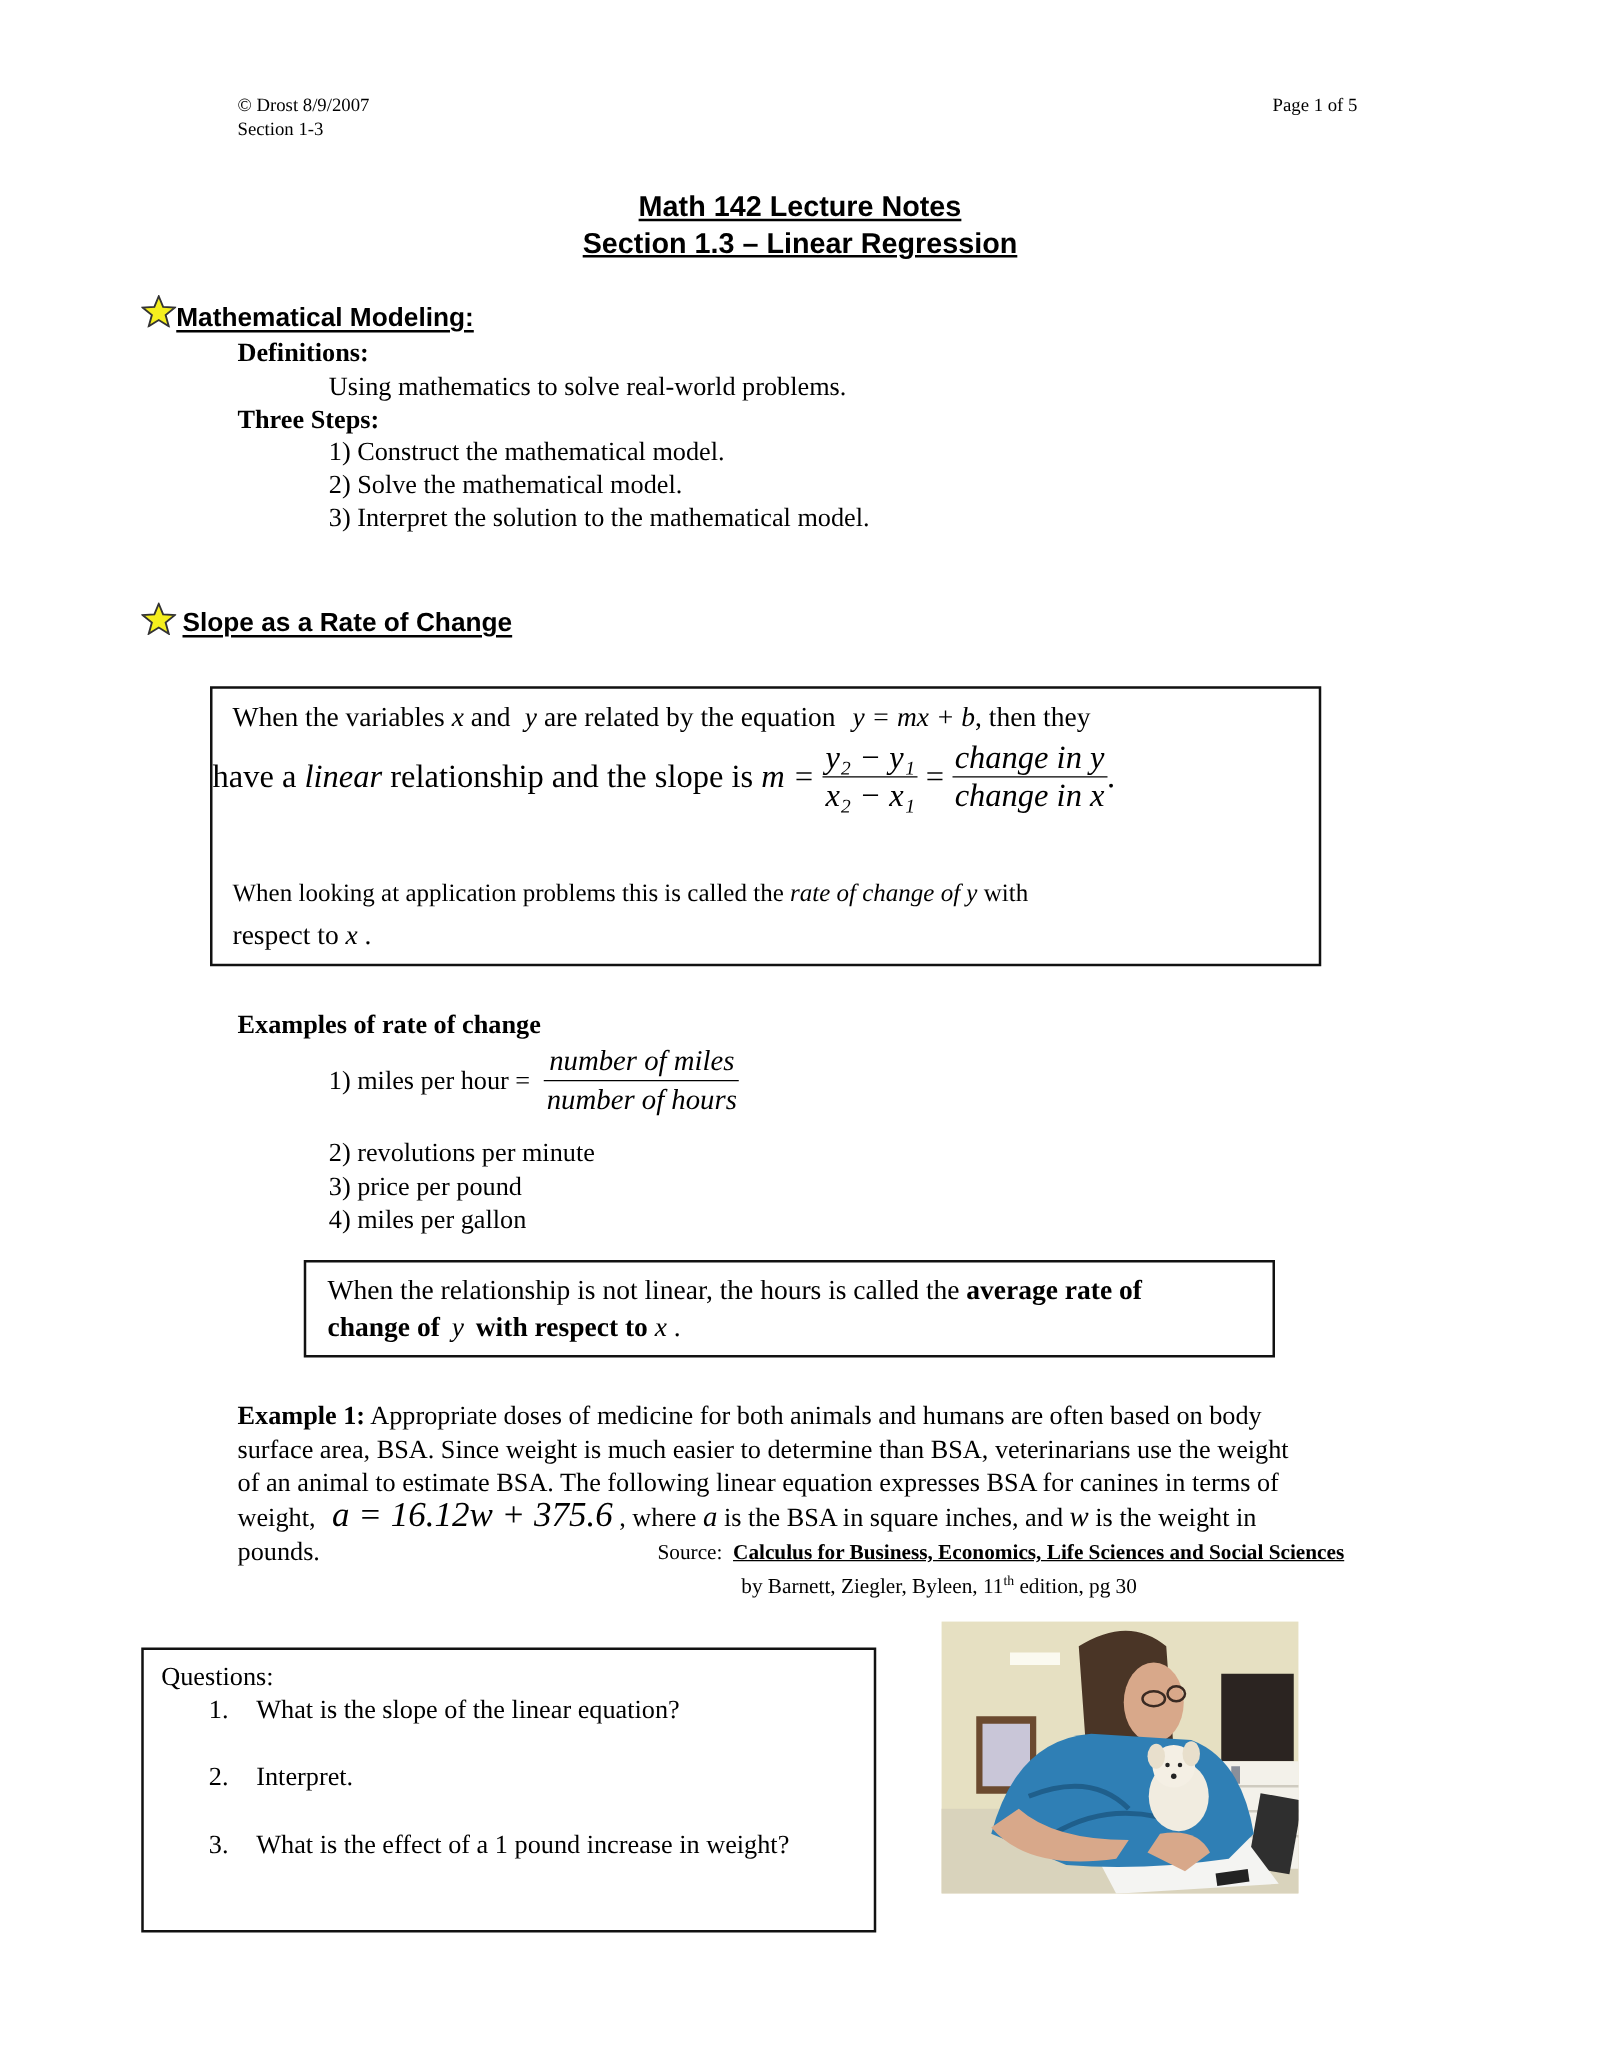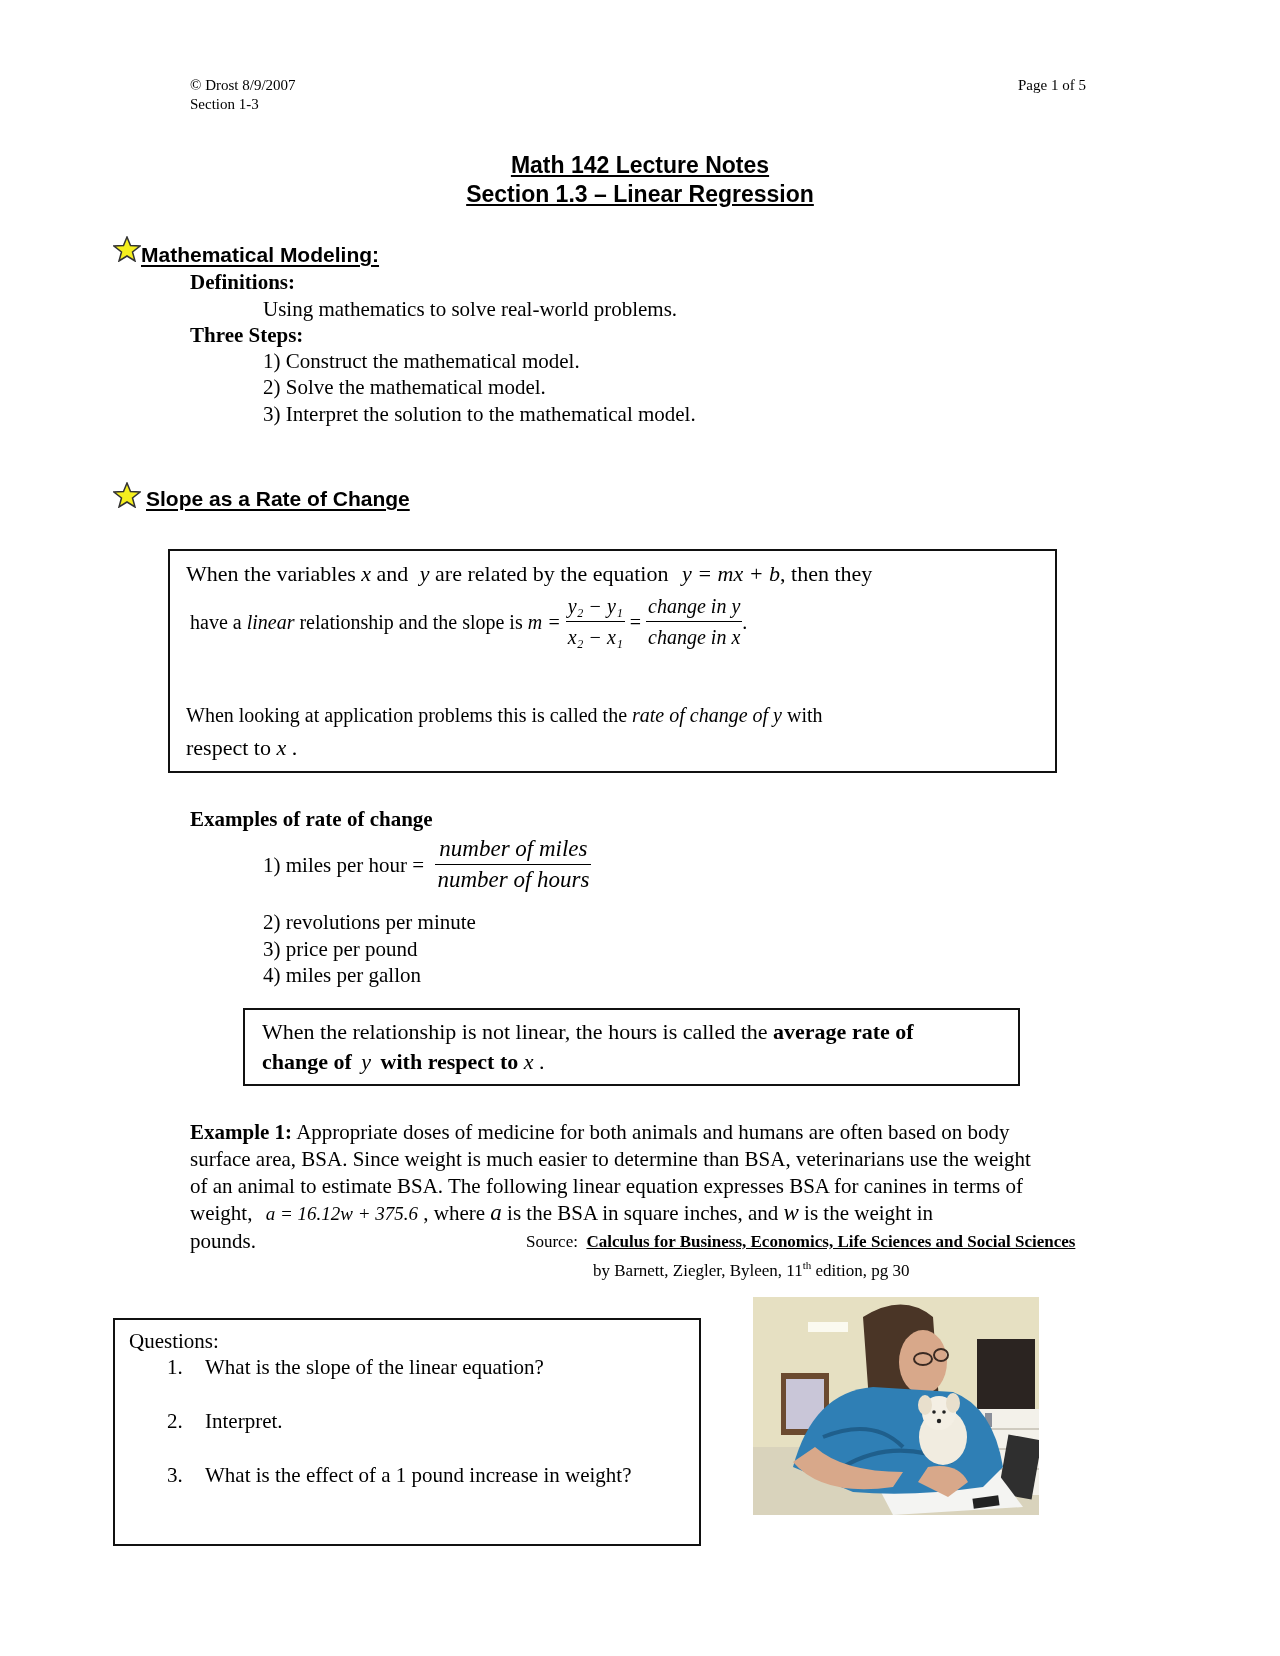--- a/index.html
+++ b/index.html
@@ -46,21 +46,21 @@
 
 <svg class="star" style="left:113px; top:482px;" viewBox="0 0 28 26">
   <polygon points="14,1 17.5,9.5 27,10 19.5,16 22,25 14,20 6,25 8.5,16 1,10 10.5,9.5" fill="#f5ef1e" stroke="#333" stroke-width="1.5"></polygon>
 </svg>
 <div class="abs sans h2" style="left:146px; top:487px;">Slope as a Rate of Change</div>
 
 <div class="box" style="left:168px; top:549px; width:889px; height:224px;"></div>
 <div class="abs serif body" style="left:186px; top:561px; font-size:22px;">
   <span>When the variables </span><span class="i">x</span><span> and </span><span class="i" style="margin-left:6px;">y</span><span> are related by the equation </span><span class="i" style="margin-left:8px;">y = mx + b</span><span>, then they</span>
 </div>
-<div class="abs serif body" style="left:190px; top:593px; font-size:20px; line-height:26px;">
+<div class="abs serif body" style="left:170px; top:593px; font-size:26px; line-height:26px;">
   <span style="vertical-align:middle;">have a </span><span class="i" style="vertical-align:middle;">linear</span><span style="vertical-align:middle;"> relationship and the slope is </span><span class="i" style="vertical-align:middle;">m =</span>
   <span class="frac"><span class="num">y₂ − y₁</span><span class="den">x₂ − x₁</span></span>
   <span style="vertical-align:middle;">=</span>
   <span class="frac"><span class="num">change in  y</span><span class="den">change in  x</span></span><span style="vertical-align:middle;">.</span>
 </div>
 <div class="abs serif body" style="left:186px; top:702px; font-size:20px;">
   <span>When looking at application problems this is called the </span><span class="i">rate of change of  y</span><span> with</span>
 </div>
 <div class="abs serif body" style="left:186px; top:735px; font-size:22px;">
   <span>respect to </span><span class="i">x</span><span> .</span>
@@ -82,21 +82,21 @@
 <div class="abs serif body" style="left:262px; top:1049px; font-size:22px;">
   <span class="b">change of </span><span class="i" style="margin:0 4px;">y</span><span class="b"> with respect to </span><span class="i">x</span><span> .</span>
 </div>
 
 <div class="abs serif body" style="left:190px; top:1119px;">
   <span class="b">Example 1:</span><span>  Appropriate doses of medicine for both animals and humans are often based on body</span>
 </div>
 <div class="abs serif body" style="left:190px; top:1146px;">surface area, BSA. Since weight is much easier to determine than BSA, veterinarians use the weight</div>
 <div class="abs serif body" style="left:190px; top:1173px;">of an animal to estimate BSA.  The following linear equation expresses BSA for canines in terms of</div>
 <div class="abs serif body" style="left:190px; top:1200px;">
-  <span>weight,  </span><span class="i" style="font-size:19px; margin-left:8px;margin-top:20px;">a = 16.12w + 375.6</span><span> ,  where </span><span class="i" style="font-size:23px;">a</span><span> is the BSA in square inches, and </span><span class="i" style="font-size:23px;">w</span><span> is the weight in</span>
+  <span>weight,  </span><span class="i" style="font-size:28px; margin-left:8px;margin-top:20px;">a = 16.12w + 375.6</span><span> ,  where </span><span class="i" style="font-size:23px;">a</span><span> is the BSA in square inches, and </span><span class="i" style="font-size:23px;">w</span><span> is the weight in</span>
 </div>
 <div class="abs serif body" style="left:190px; top:1228px;">pounds.</div>
 <div class="abs serif src" style="left:526px; top:1232px;">
   <span>Source:</span>&nbsp;&nbsp;<span class="u">Calculus for Business, Economics, Life Sciences and Social Sciences</span>
 </div>
 <div class="abs serif src" style="left:593px; top:1255px;text-align:right;">
   <span>by Barnett, Ziegler, Byleen, 11</span><sup>th</sup><span> edition, pg 30</span>
 </div>
 
 <div class="box" style="left:113px; top:1318px; width:588px; height:228px;"></div>

